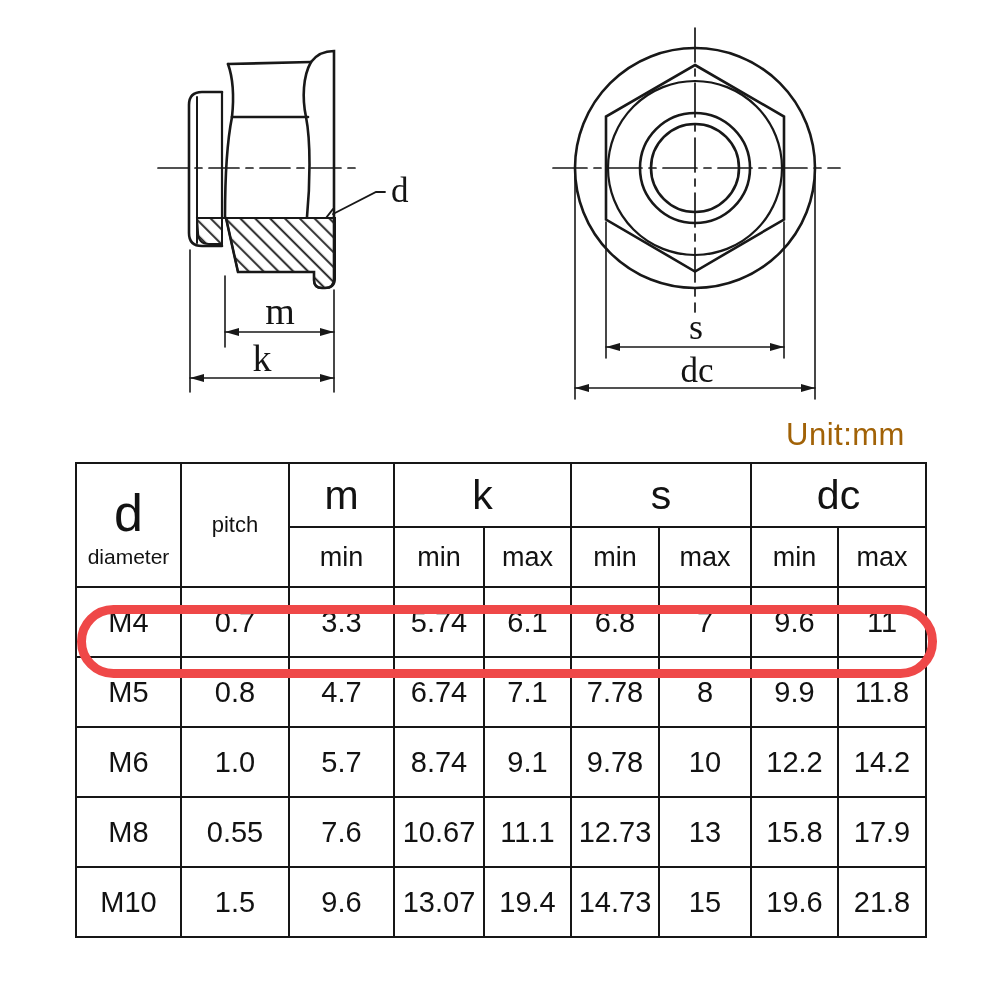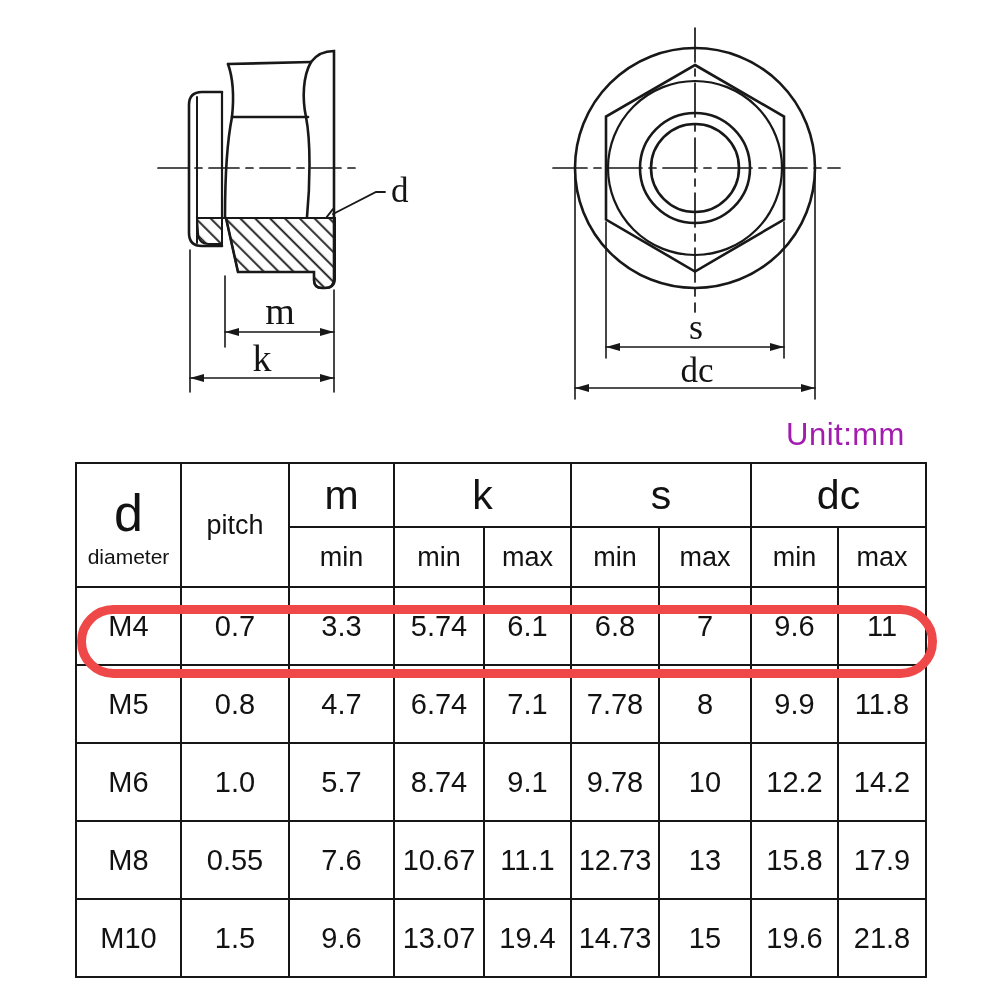--- a/index.html
+++ b/index.html
@@ -3,37 +3,37 @@
 <meta charset="utf-8">
 <style>
   html,body{margin:0;padding:0;background:#ffffff;}
   .canvas{
     position:relative;width:1000px;height:1000px;background:#ffffff;
     font-family:"Liberation Sans",sans-serif;color:#141414;overflow:hidden;
   }
   .drawing-svg{position:absolute;left:0;top:0;}
   .unit-label{
     position:absolute;left:786px;top:417px;width:150px;
-    font-size:31px;letter-spacing:0.5px;color:#a21caf;
+    font-size:31px;letter-spacing:0.5px;color:#a16207;
   }
   table.dim-table{
     position:absolute;left:75px;top:462px;
     border-collapse:collapse;table-layout:fixed;
     background:#fff;
   }
   .dim-table th,.dim-table td{
     border:2px solid #161616;text-align:center;vertical-align:middle;
     padding:0;font-weight:normal;color:#121212;overflow:hidden;
   }
   tr.hrow1{height:64px;}
   tr.hrow2{height:60px;}
-  tr.drow{height:78px;}
+  tr.drow{height:70px;}
   .cell-d-big{font-size:52px;line-height:54px;margin-top:4px;}
   .cell-d-small{font-size:21px;line-height:24px;margin-top:5px;}
-  .hdr-pitch{font-size:27px;}
+  .hdr-pitch{font-size:22px;}
   .hdr-group{font-size:41px;}
   .hdr-sub{font-size:27px;}
   .dim-table tbody td{font-size:29px;}
   .highlight-ring{
     position:absolute;left:77px;top:605px;width:860px;height:73px;
     border:9px solid #ef4848;border-radius:40px;box-sizing:border-box;
     z-index:4;pointer-events:none;
   }
   .drawing-text{font-family:"Liberation Serif",serif;fill:#141414;}
 </style>

